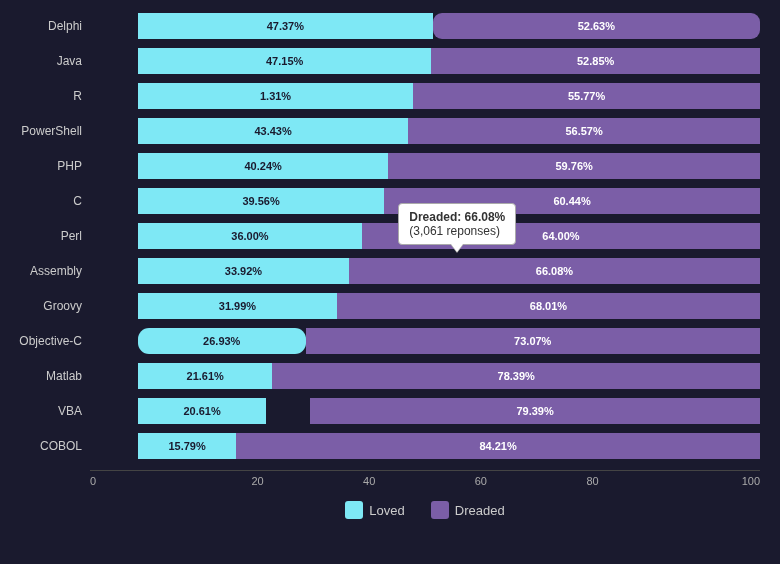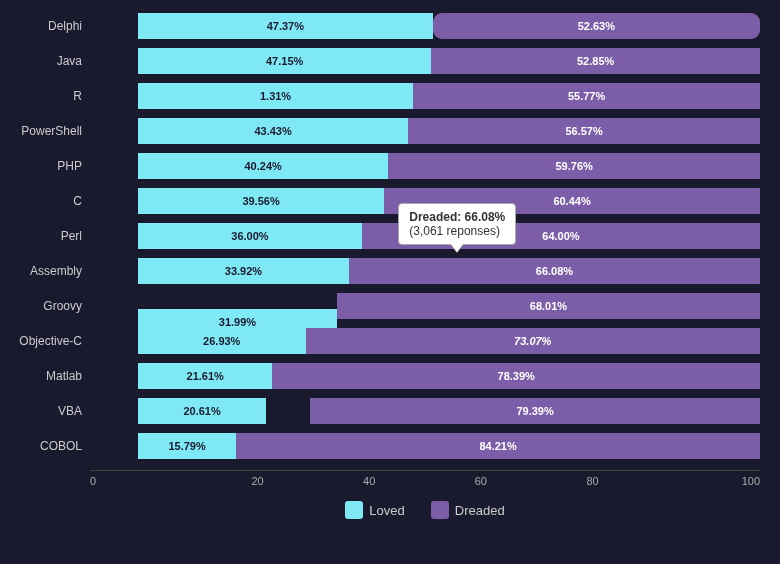--- a/index.html
+++ b/index.html
@@ -200,29 +200,29 @@
         <div class="bar-label">Assembly</div>
         <div class="bar-group">
           <div class="bar-loved" style="width: 33.92%;">33.92%</div>
           <div class="bar-dreaded" style="width: 66.08%;">66.08%</div>
         </div>
       </div>
       <div class="tooltip" style="position: absolute; top: 193px; left: calc(54.96% - 60px);"><strong>Dreaded: 66.08%</strong><br>(3,061 reponses)</div>
       <div class="bar-row">
         <div class="bar-label">Groovy</div>
         <div class="bar-group">
-          <div class="bar-loved" style="width: 31.99%; margin-top: 16px;">31.99%</div>
+          <div class="bar-loved" style="width: 31.99%;">31.99%</div>
           <div class="bar-dreaded" style="width: 68.01%;">68.01%</div>
         </div>
       </div>
       <div class="bar-row">
         <div class="bar-label">Objective-C</div>
         <div class="bar-group">
-          <div class="bar-loved" style="width: 26.93%;">26.93%</div>
-          <div class="bar-dreaded" style="width: 73.07%; font-style: italic;">73.07%</div>
+          <div class="bar-loved" style="width: 26.93%; border-radius: 11px;">26.93%</div>
+          <div class="bar-dreaded" style="width: 73.07%;">73.07%</div>
         </div>
       </div>
       <div class="bar-row">
         <div class="bar-label">Matlab</div>
         <div class="bar-group">
           <div class="bar-loved" style="width: 21.61%;">21.61%</div>
           <div class="bar-dreaded" style="width: 78.39%;">78.39%</div>
         </div>
       </div>
       <div class="bar-row">

